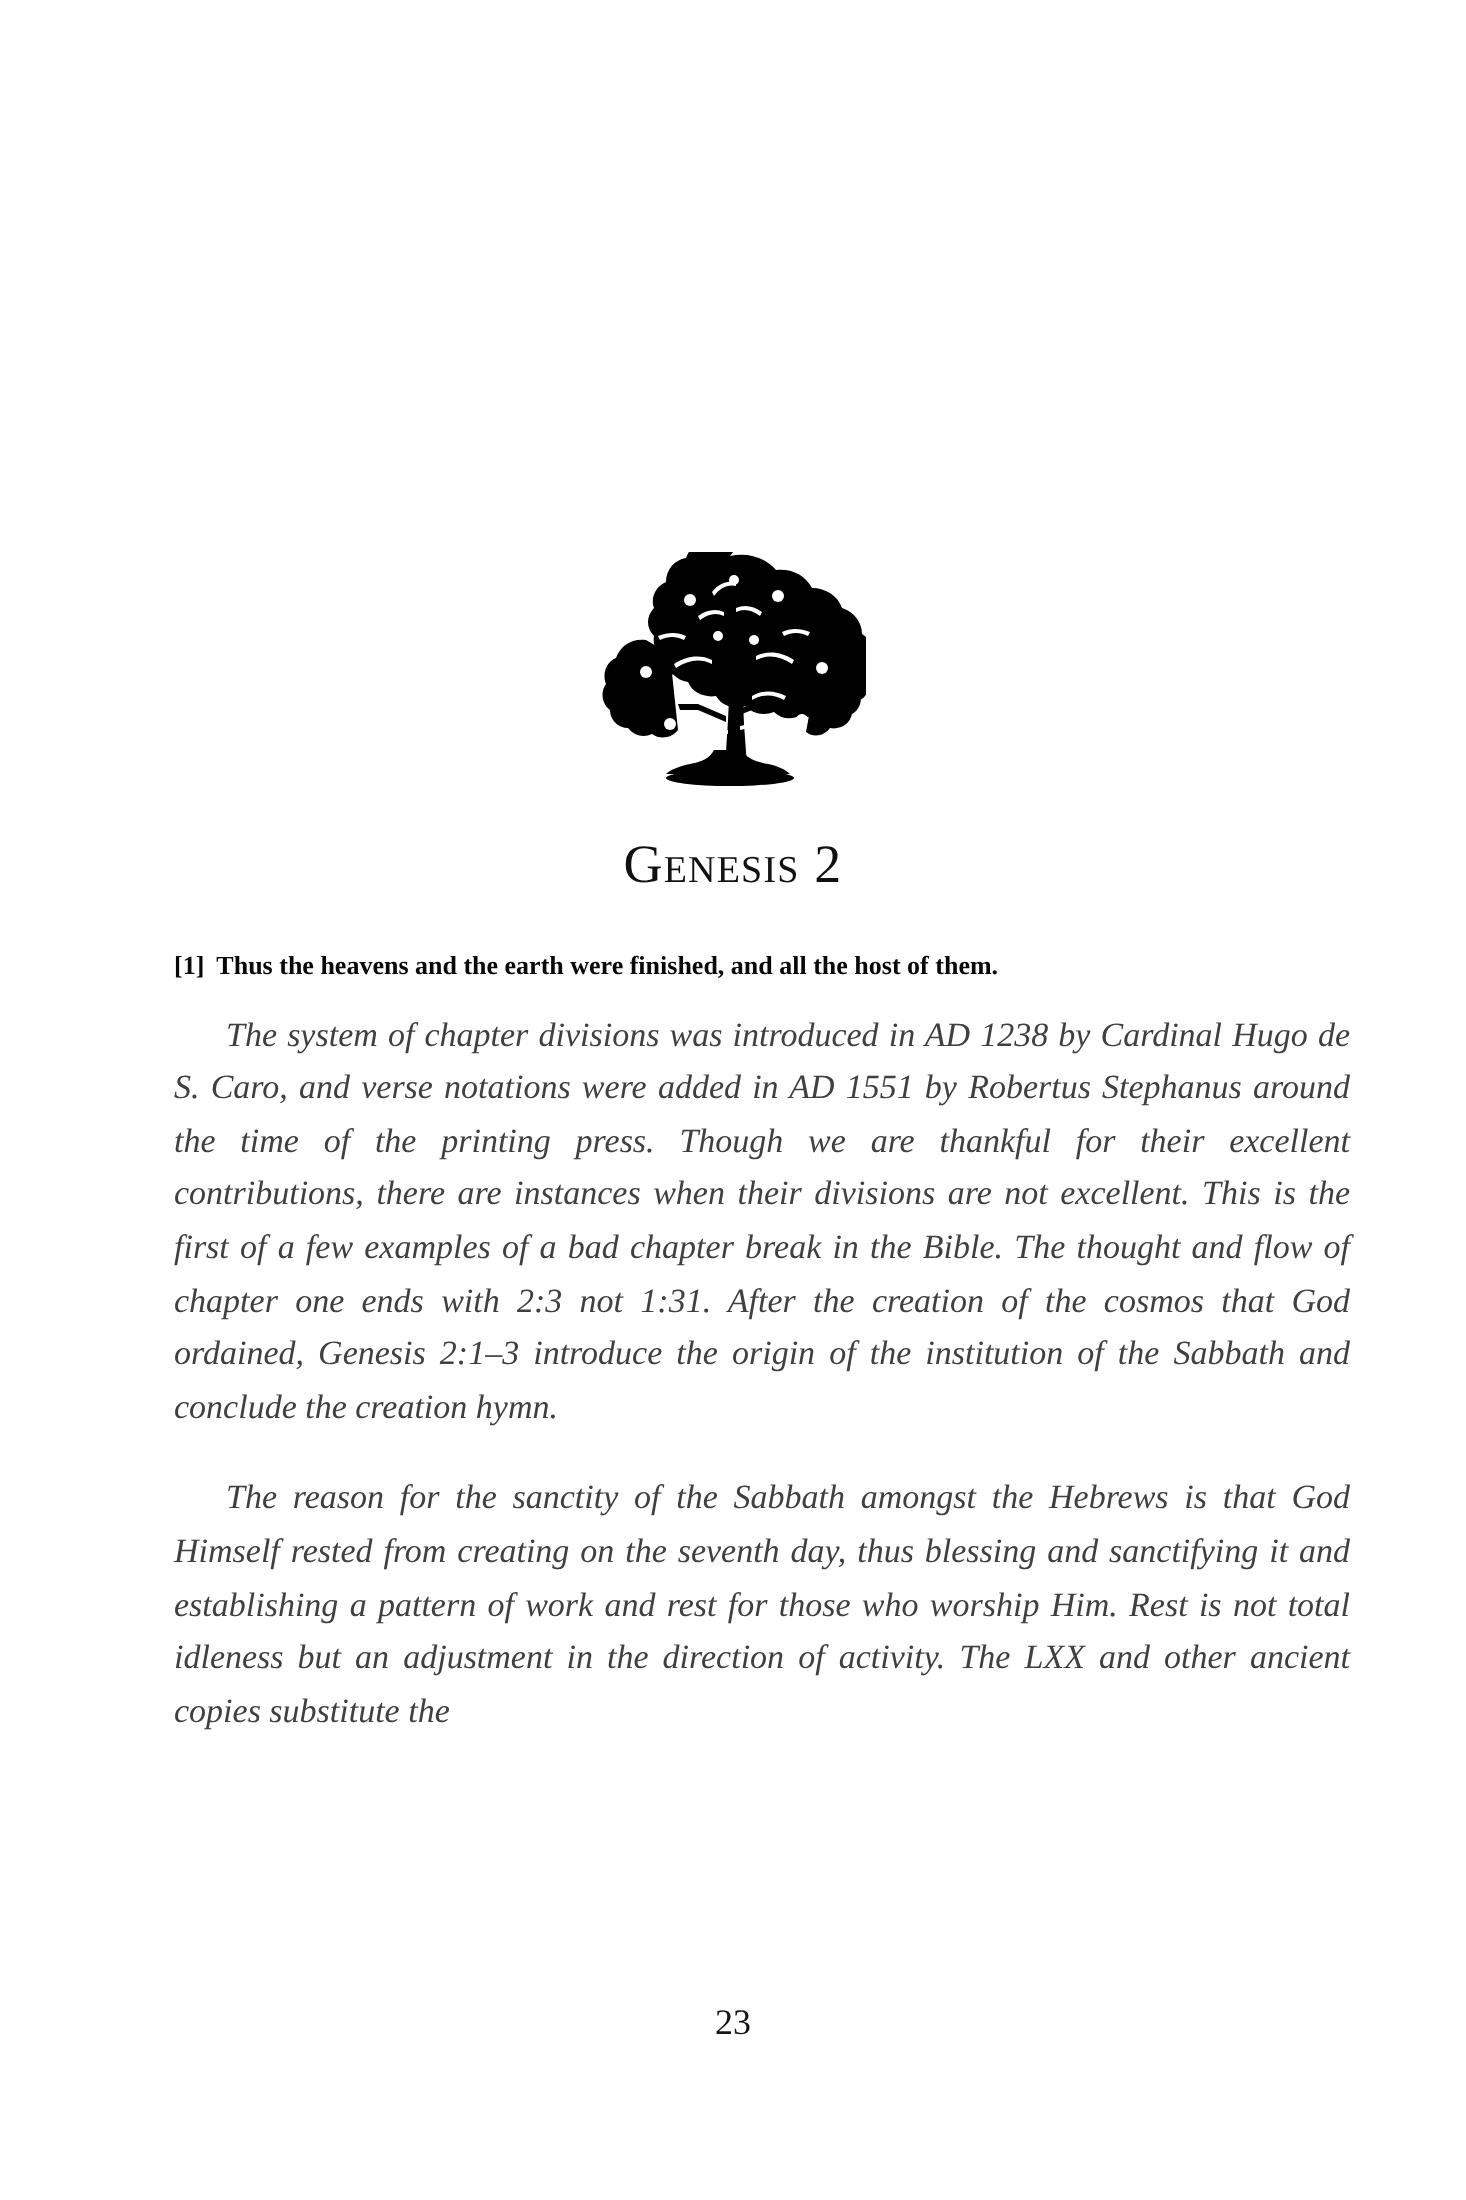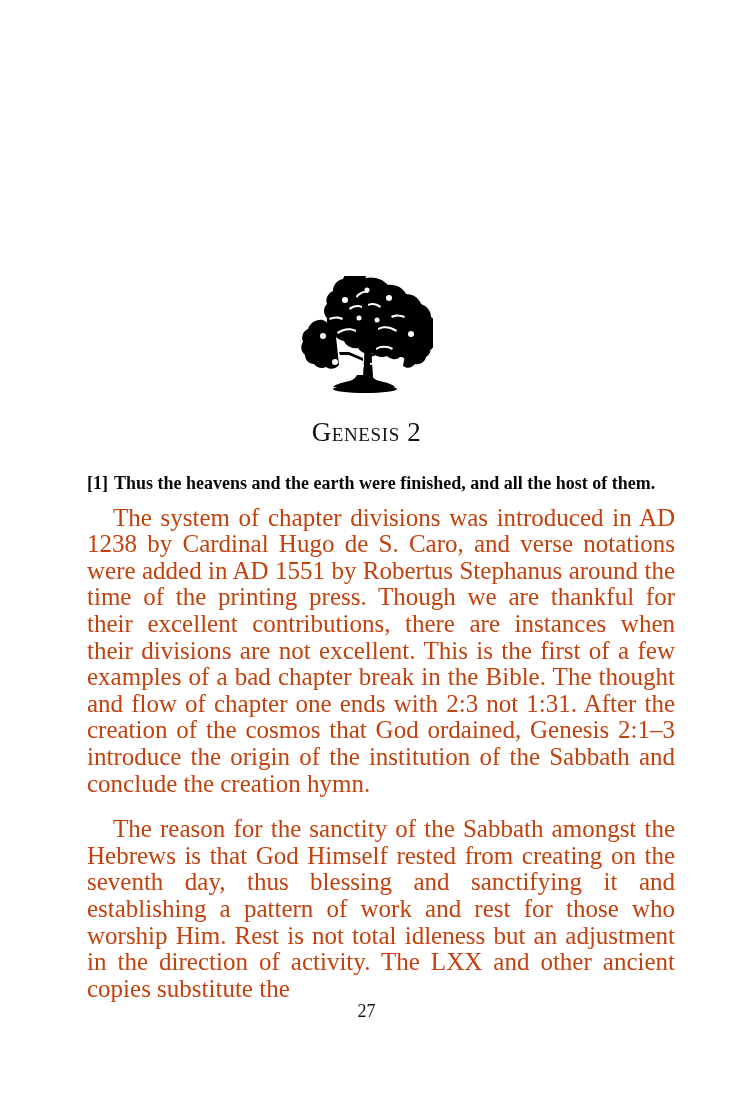--- a/index.html
+++ b/index.html
@@ -53,45 +53,46 @@
   
   .column {
     position: absolute;
     left: 87px;
     top: 470px;
     width: 588px;
   }
 
   .verse {
     font-weight: bold;
-    font-size: 18px;
+    font-size: 13px;
     line-height: 26.6px;
     text-align: justify;
     margin: 0 0 5px 0;
     color: #080808;
     -webkit-hyphens: none;
     hyphens: none;
   }
   .verse .vnum {
     font-weight: bold;
   }
   .verse .vgap {
     display: inline-block;
     width: 6px;
   }
 
   .body-par {
-    font-size: 25px;
+    font-size: 17px;
     line-height: 26.6px;
     text-align: justify;
     text-indent: 26px;
     margin: 0 0 7px 0;
-    color: #c2410c;
+    color: #404040;
     -webkit-hyphens: none;
     hyphens: none;
+    font-style: italic;
   }
   .body-par.last {
     margin-bottom: 0;
   }
 
   
   .gap-after-verse { height: 3px; }
   .gap-before-verse { height: 9px; }
 
   
@@ -226,15 +227,15 @@
 
     <div class="gap-before-verse"></div>
 
 
     <div class="gap-after-verse"></div>
 
     <p class="body-par last">The reason for the sanctity of the Sabbath amongst the Hebrews is that God Himself rested from creating on the seventh day, thus blessing and sanctifying it and establishing a pattern of work and rest for those who worship Him. Rest is not total idleness but an adjustment in the direction of activity. The LXX and other ancient copies substitute the</p>
 
   </div>
 
-  <div class="folio">27</div>
+  <div class="folio">23</div>
 
 </div>
 
 </body></html>

